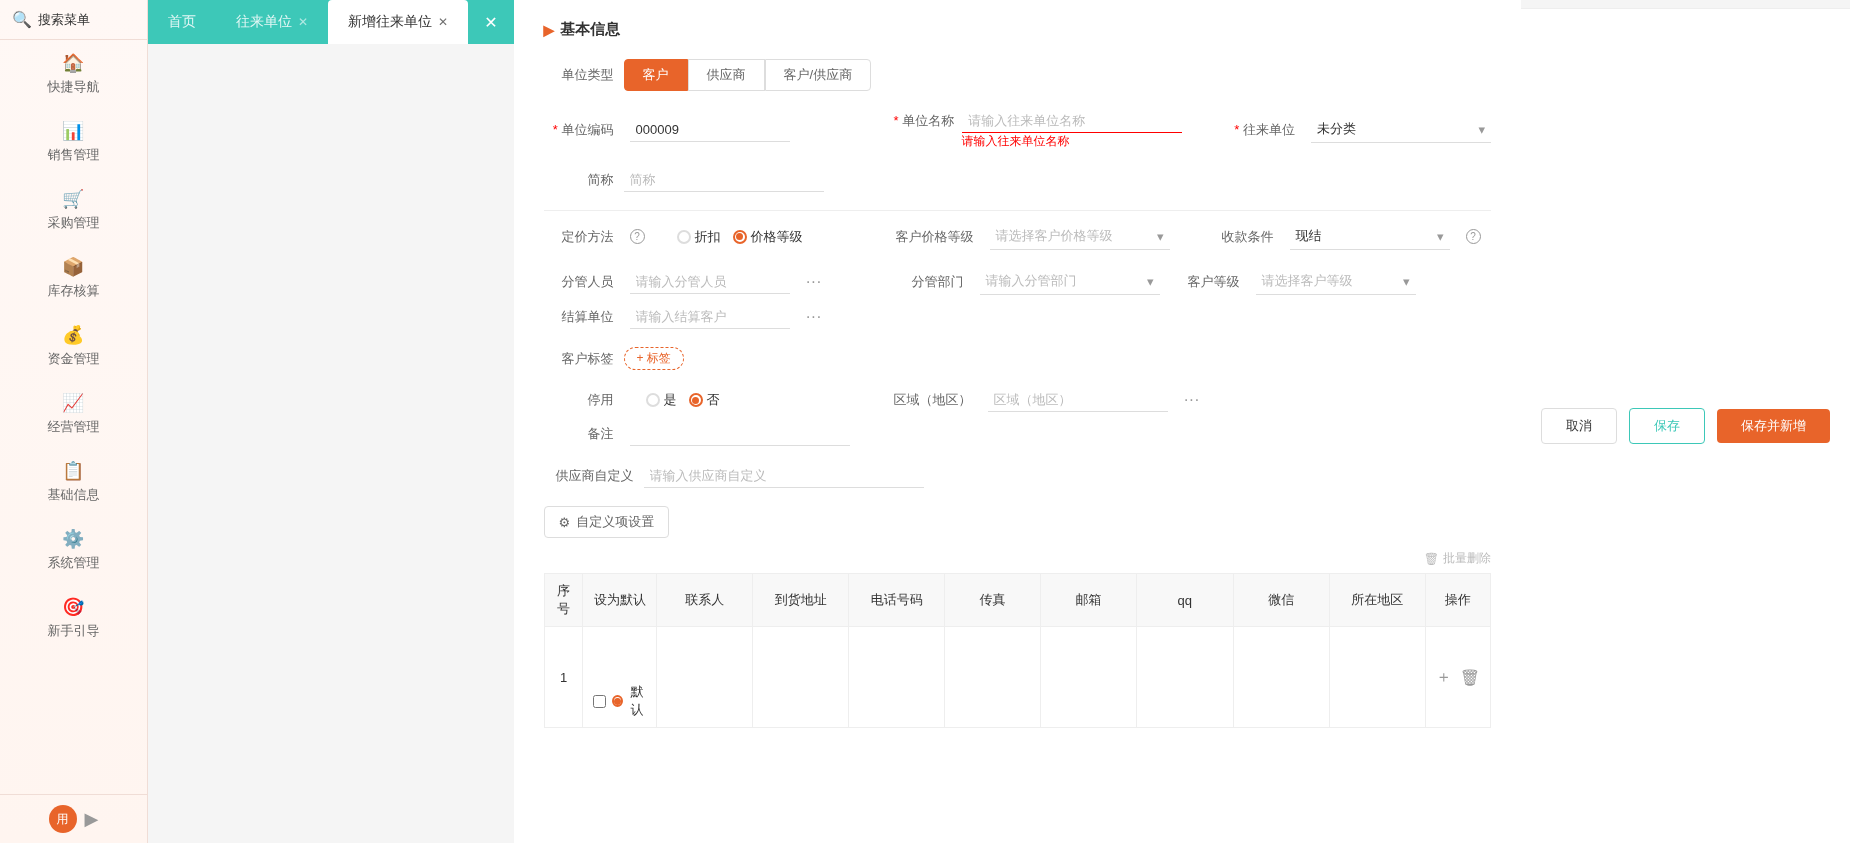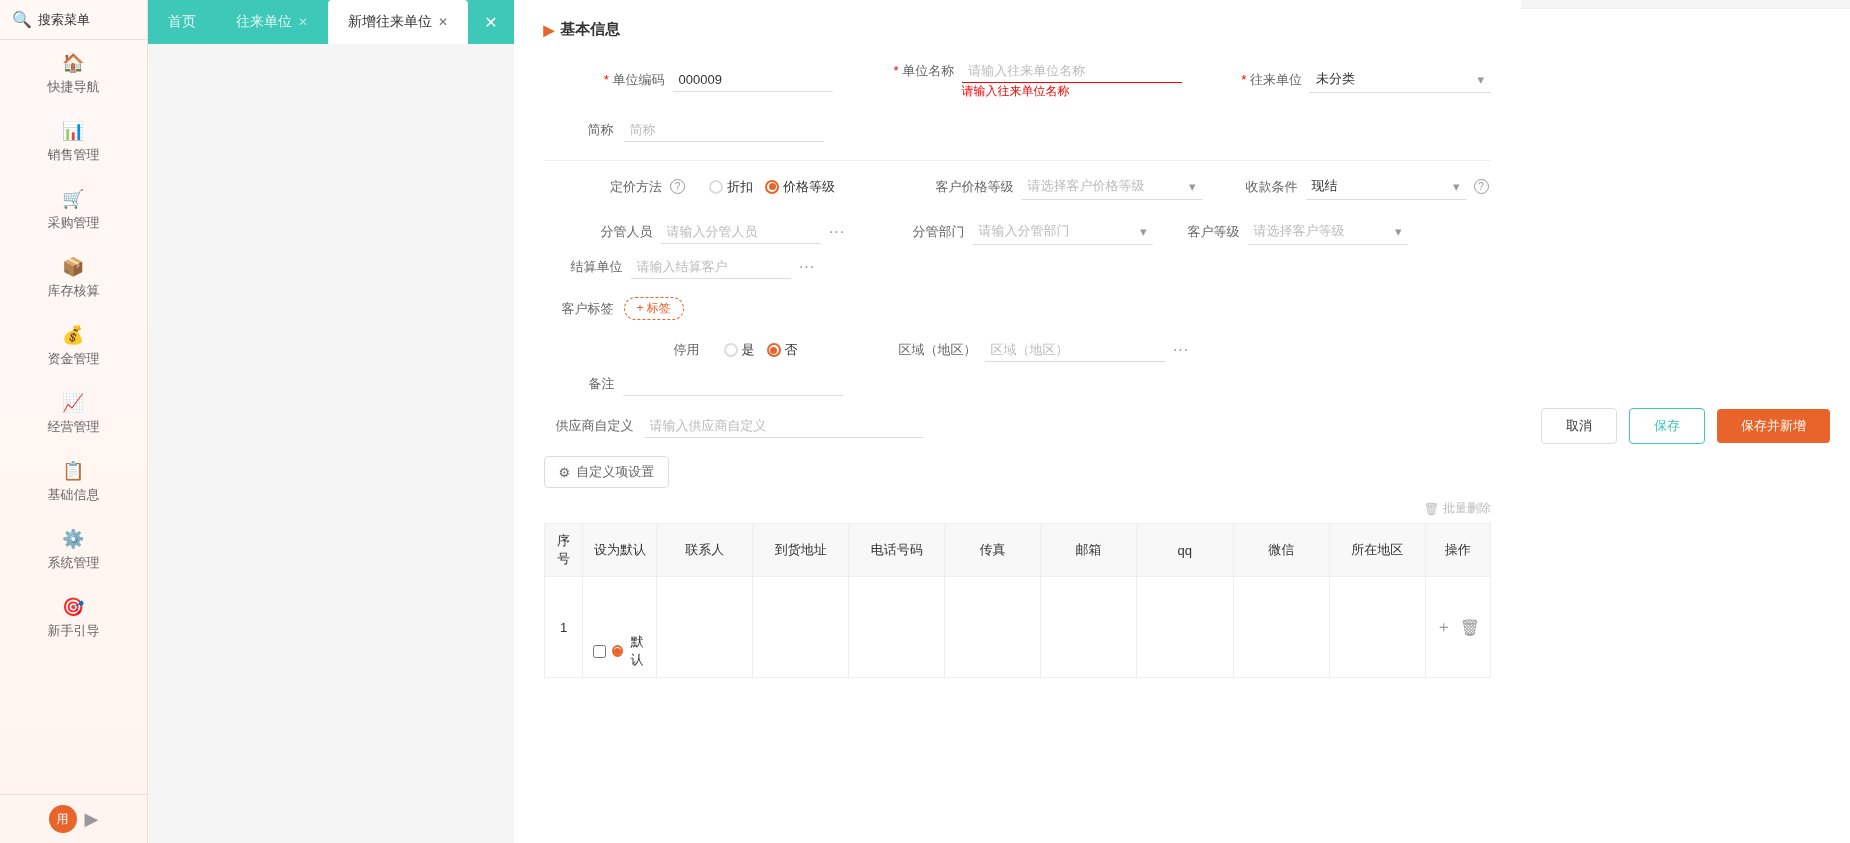--- a/index.html
+++ b/index.html
@@ -126,23 +126,22 @@
       text-align: right;
       font-size: 13px;
     }
     .required::before {
       content: '* ';
       color: red;
     }
     .form-unit {
       display: flex;
       align-items: center;
-      gap: 8px;
+      gap: 16px;
       min-width: 340px;
-      justify-content: center;
     }
 
     
     .btn-type-group {
       display: flex;
       gap: 0;
     }
     .btn-type {
       padding: 6px 18px;
       border: 1px solid #ddd;
@@ -427,20 +426,28 @@
     <div class="tab-close-all">✕</div>
   </div>
 
   <div class="content">
 
     <div class="section-title">
       <span class="icon" style="color:#e8642a;">▶</span>
       <span>基本信息</span>
     </div>
 
+    <div class="form-row">
+      <span class="form-label">单位类型</span>
+      <div class="btn-type-group">
+        <button class="btn-type active">客户</button>
+        <button class="btn-type">供应商</button>
+        <button class="btn-type">客户/供应商</button>
+      </div>
+    </div>
 
     <div class="form-row">
 
       <div class="form-unit">
         <span class="form-label required">单位编码</span>
         <input type="text" class="input-field" value="000009" style="width: 160px;">
       </div>
 
       <div style="display:flex;flex-direction:column;flex:1;min-width:280px;">
         <div style="display:flex;align-items:center;gap:8px;">
@@ -478,21 +485,21 @@
             <div class="radio-circle"></div>
             <span>折扣</span>
           </div>
           <div class="radio-item">
             <div class="radio-circle checked"></div>
             <span>价格等级</span>
           </div>
         </div>
       </div>
 
-      <div class="form-unit" style="min-width:300px;margin-left:24px;">
+      <div class="form-unit" style="min-width:300px;">
         <span class="form-label" style="min-width:80px;">客户价格等级</span>
         <div class="select-field" style="width:180px;">
           <span>请选择客户价格等级</span>
           <span class="arrow">▾</span>
         </div>
       </div>
 
       <div class="form-unit" style="min-width:260px;">
         <span class="form-label">收款条件</span>
         <div class="select-field has-value" style="width:160px;">

